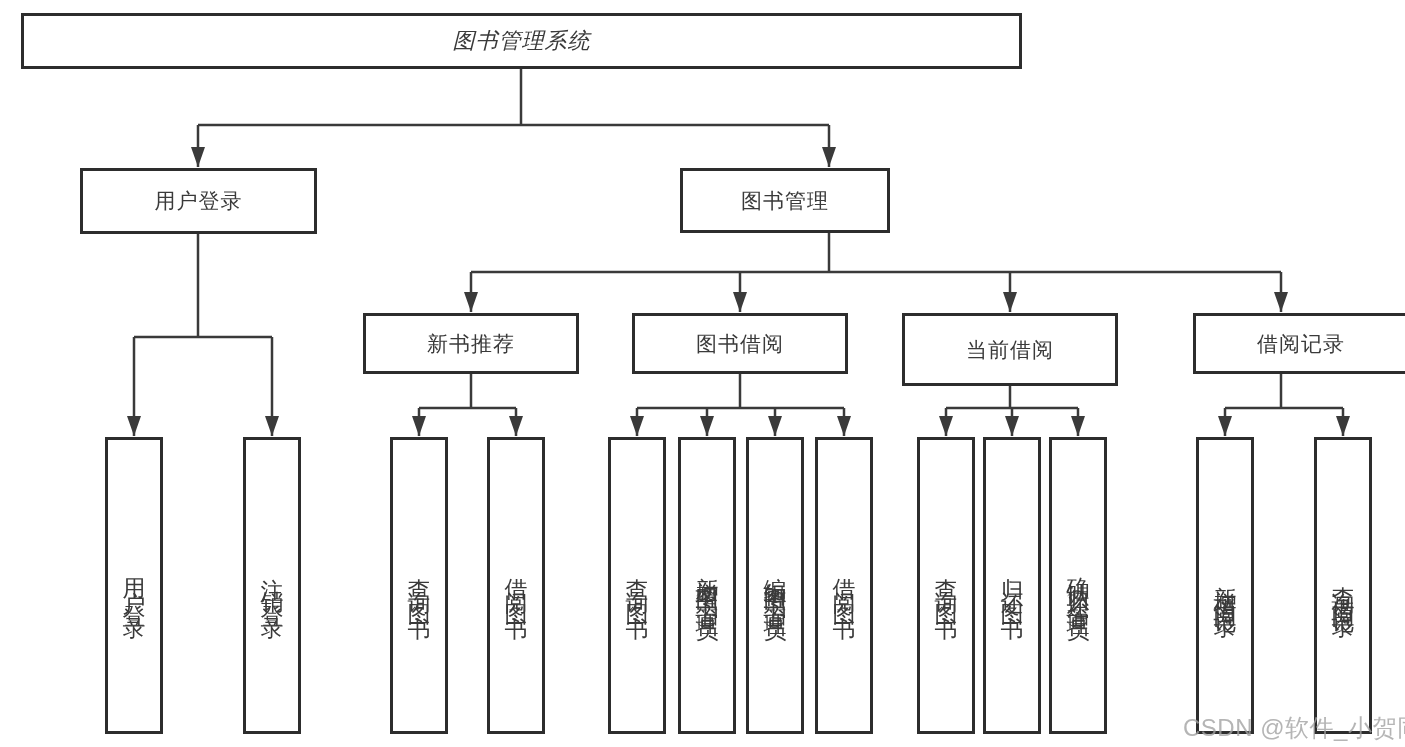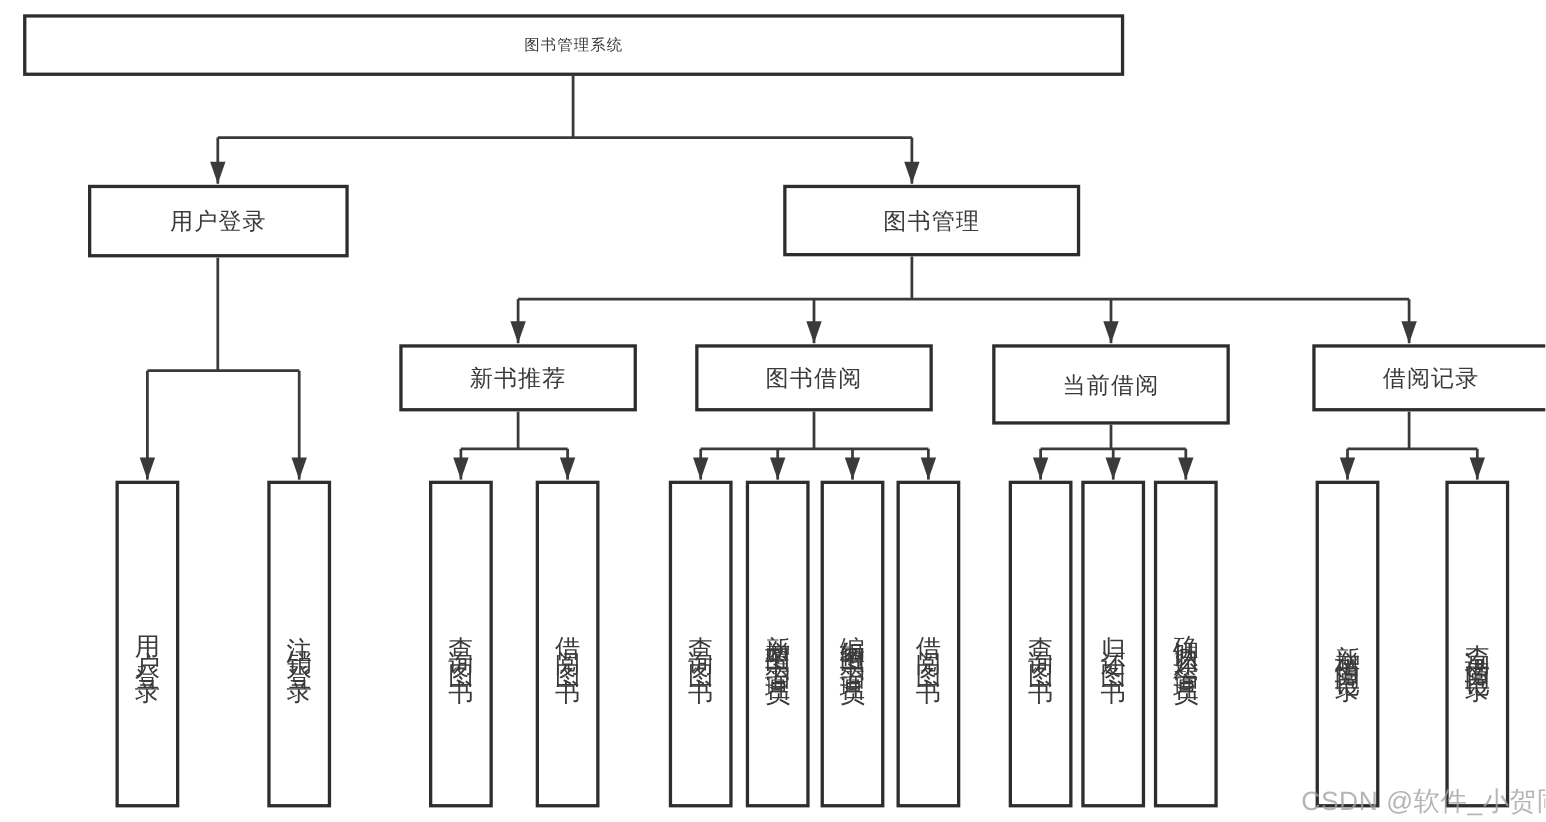--- a/index.html
+++ b/index.html
@@ -13,21 +13,21 @@
   #wires{position:absolute;left:0;top:0;width:1405px;height:747px;}
   .box{
     position:absolute;
     box-sizing:border-box;
     background:#ffffff;
     border:3px solid #2d2d2d;
     display:flex;align-items:center;justify-content:center;
     color:#3a3a3a;
   }
   .hbox{font-size:21px;letter-spacing:1px;}
-  .root{font-size:14px;}
+  .root{font-size:22px;font-style:italic;}
   .vbox{padding:2px 0;}
   .vtext{
     writing-mode:vertical-rl;
     text-orientation:mixed;
     font-size:23px;
     letter-spacing:13px;
     line-height:1;
     white-space:nowrap;
   }
   .vtext.tight{letter-spacing:6px;}
@@ -96,21 +96,21 @@
     </g>
   </svg>
 
   <div class="box hbox root" style="left:21px;top:13px;width:1001px;height:56px;">
     <span>图书管理系统</span>
   </div>
 
   <div class="box hbox" style="left:80px;top:168px;width:237px;height:66px;">
     <span>用户登录</span>
   </div>
-  <div class="box hbox" style="left:712px;top:168px;width:270px;height:65px;">
+  <div class="box hbox" style="left:680px;top:168px;width:210px;height:65px;">
     <span>图书管理</span>
   </div>
 
   <div class="box hbox" style="left:632px;top:313px;width:216px;height:61px;">
     <span>图书借阅</span>
   </div>
   <div class="box hbox" style="left:363px;top:313px;width:216px;height:61px;">
     <span>新书推荐</span>
   </div>
   <div class="box hbox" style="left:902px;top:313px;width:216px;height:73px;">

